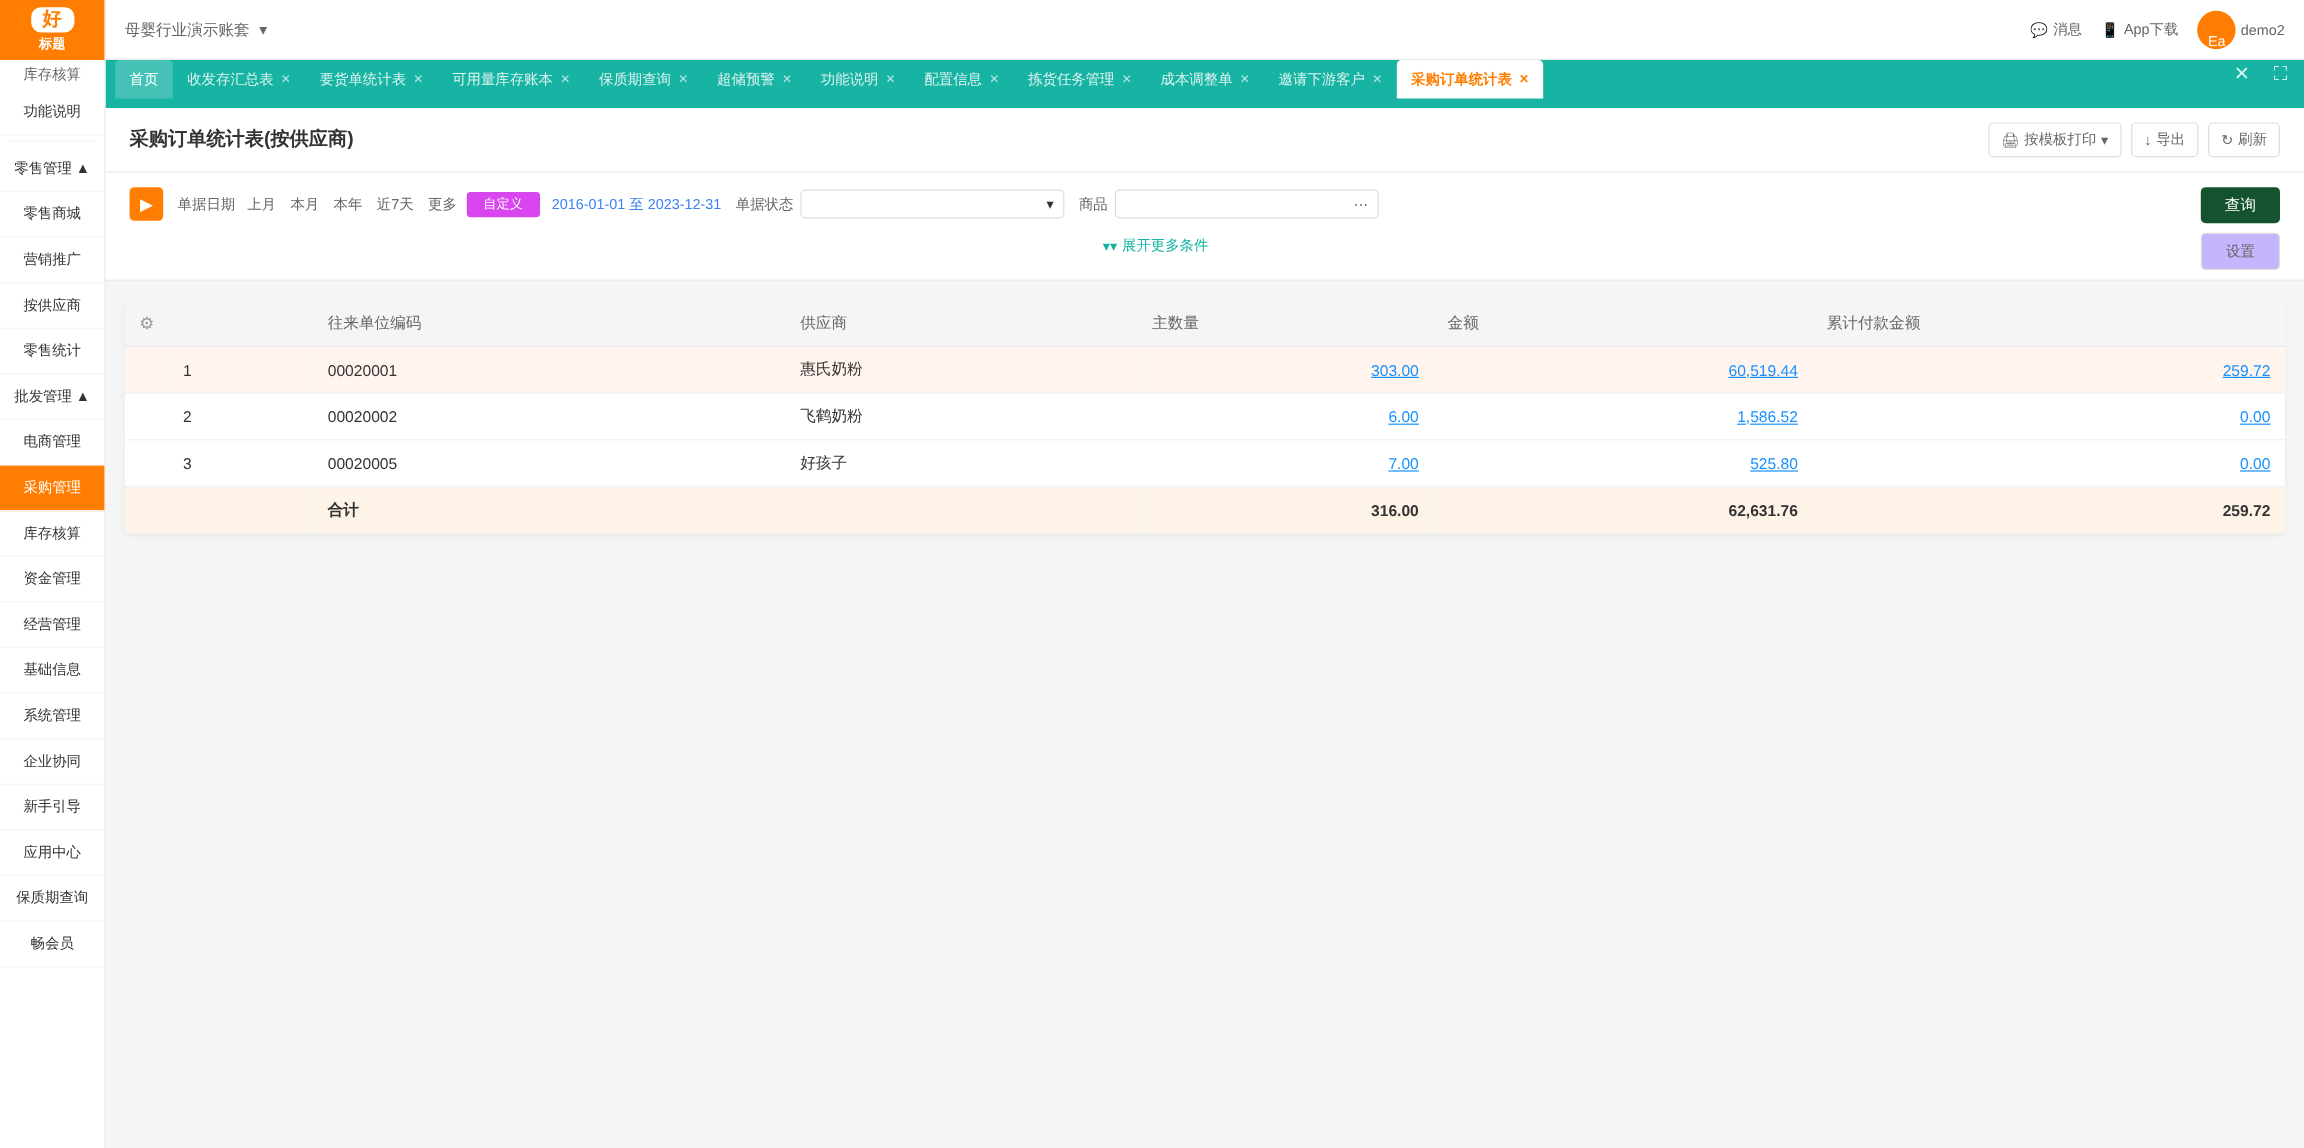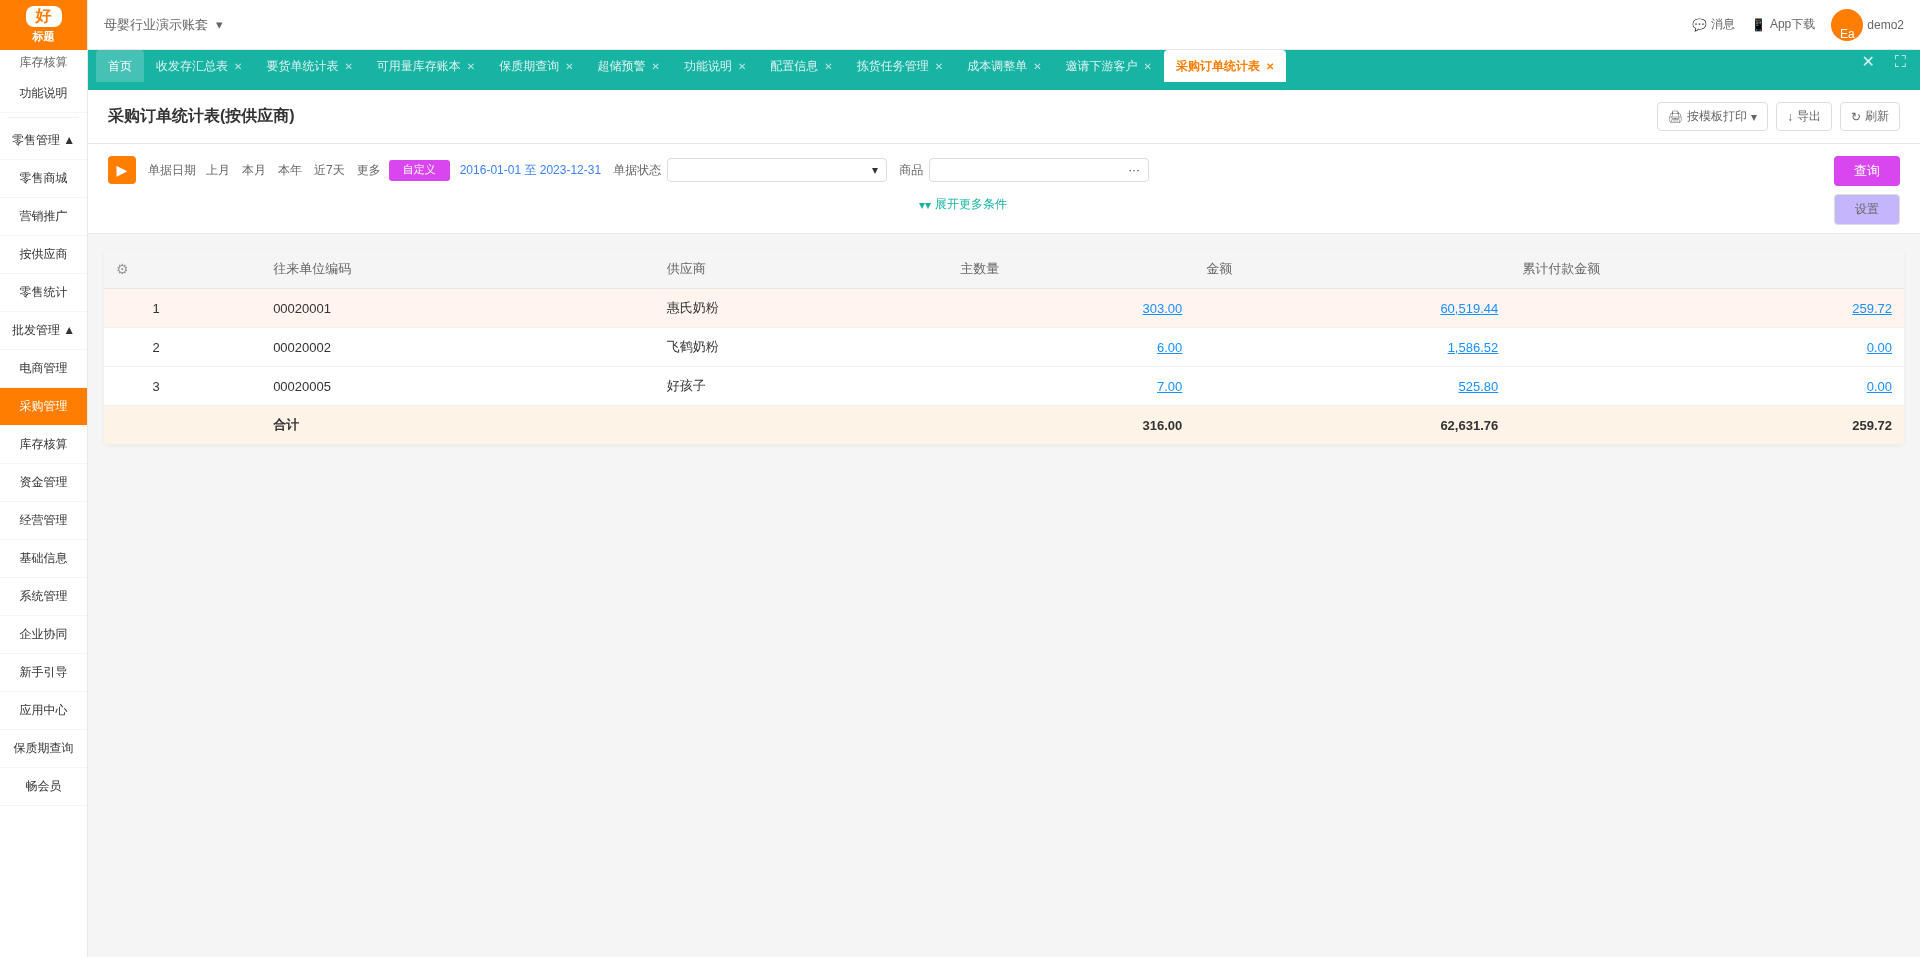--- a/index.html
+++ b/index.html
@@ -48,21 +48,21 @@
     .filter-row { display: flex; align-items: center; gap: 12px; flex-wrap: wrap; }
     .filter-toggle-btn { width: 28px; height: 28px; background: #ff7d00; border-radius: 4px; display: flex; align-items: center; justify-content: center; color: #fff; cursor: pointer; font-size: 14px; flex-shrink: 0; }
     .filter-group { display: flex; align-items: center; gap: 6px; }
     .filter-label { color: #666; font-size: 12px; white-space: nowrap; }
     .filter-date-options { display: flex; gap: 4px; }
     .date-opt { font-size: 12px; color: #666; cursor: pointer; padding: 2px 4px; }
     .date-custom { background: #d946ef; color: #fff; font-size: 11px; padding: 2px 14px; border-radius: 3px; cursor: pointer; }
     .date-range { font-size: 12px; color: #3b82f6; margin-left: 4px; }
     .filter-select { border: 1px solid #ddd; border-radius: 4px; padding: 4px 8px; font-size: 12px; color: #333; background: #fff; min-width: 200px; display: flex; align-items: center; justify-content: space-between; cursor: pointer; }
     .filter-more-btn { display: flex; align-items: center; gap: 4px; color: #17b3a3; font-size: 12px; cursor: pointer; margin: 0 auto; }
-    .btn-query { background: #d946ef; color: #fff; border: none; border-radius: 4px; padding: 6px 20px; font-size: 13px; cursor: pointer; }
+    .btn-query { background: #14532d; color: #fff; border: none; border-radius: 4px; padding: 6px 20px; font-size: 13px; cursor: pointer; }
     .btn-settings { background: #c4b5fd; color: #666; border: 1px solid #ddd; border-radius: 4px; padding: 6px 12px; font-size: 12px; cursor: pointer; margin-top: 4px; display: block; }
 
     
     .table-area { flex: 1; overflow: auto; padding: 16px; }
     .data-table { width: 100%; border-collapse: collapse; background: #fff; border-radius: 4px; overflow: hidden; box-shadow: 0 1px 4px rgba(0,0,0,0.05); }
     .data-table thead tr { background: #f5f5f5; }
     .data-table th { padding: 10px 12px; text-align: left; font-size: 13px; font-weight: normal; color: #666; border-bottom: 1px solid #e8e8e8; white-space: nowrap; }
     .data-table td { padding: 10px 12px; font-size: 13px; color: #333; border-bottom: 1px solid #f0f0f0; white-space: nowrap; }
     .data-table tbody tr:nth-child(odd) { background: #fff; }
     .data-table tbody tr:nth-child(even) { background: #fff; }

